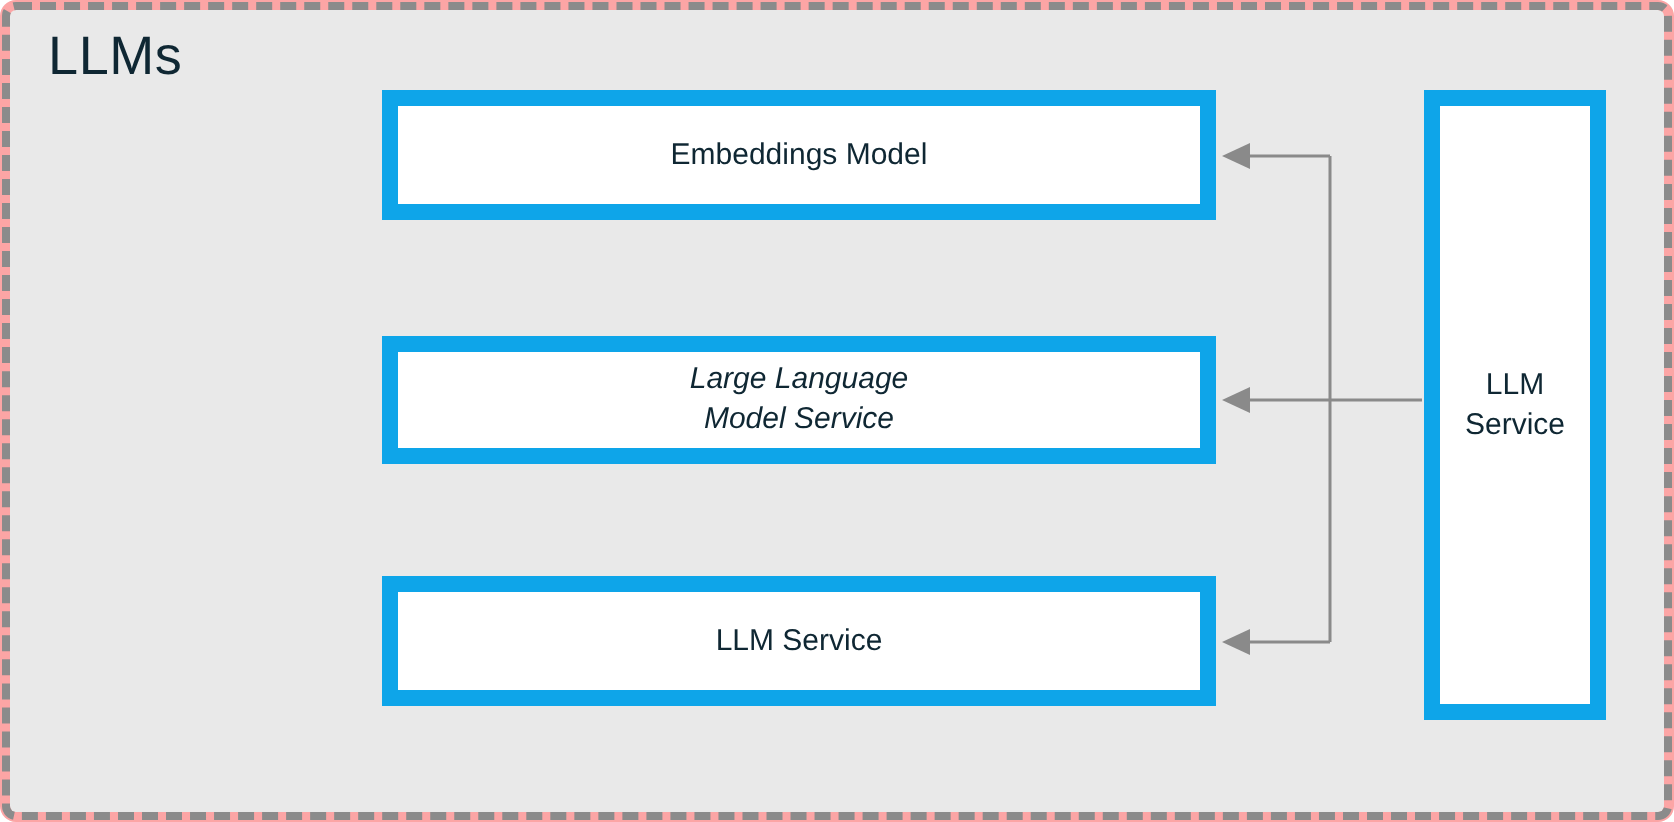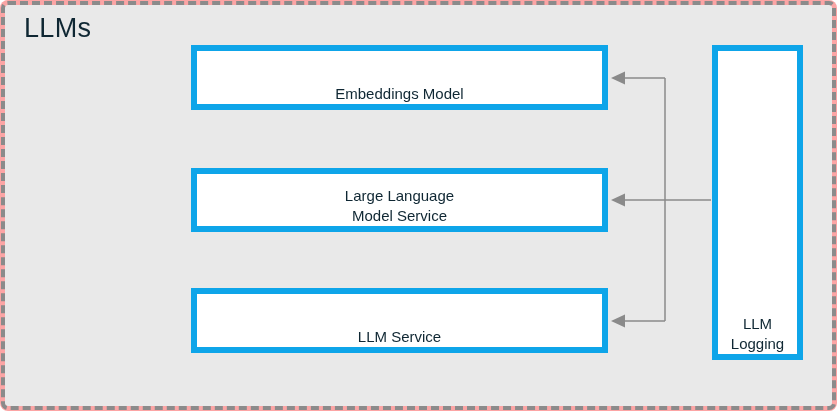--- a/index.html
+++ b/index.html
@@ -29,32 +29,32 @@
     position: absolute;
     left: 24px; top: 13px;
     font-size: 27px;
     color: #0f2733;
     letter-spacing: 0.3px;
   }
   .node {
     position: absolute;
     box-sizing: border-box;
     background: #ffffff;
-    border: 6px solid #0ea5e9;
+    border: 8px solid #0ea5e9;
     display: flex;
-    align-items: flex-end;
+    align-items: center;
     justify-content: center;
     text-align: center;
     color: #0f2733;
     font-size: 15px;
     line-height: 20px;
   }
   .node-label { white-space: pre-line; }
   .node-embeddings { left: 191px; top: 45px;  width: 417px; height: 65px; }
-  .node-service    { left: 191px; top: 168px; width: 417px; height: 64px; }
+  .node-service    { left: 191px; top: 168px; width: 417px; height: 64px; font-style: italic; }
   .node-logging    { left: 191px; top: 288px; width: 417px; height: 65px; }
   .node-gateway    { left: 712px; top: 45px;  width: 91px;  height: 315px; }
   .connectors {
     position: absolute; inset: 0;
     pointer-events: none;
   }
   .edge { stroke: #8a8a8a; stroke-width: 1.5; fill: none; }
   .arrowhead { fill: #8a8a8a; stroke: none; }
 </style>
 </head>
@@ -89,17 +89,17 @@
       <span class="node-label">Large Language
 Model Service</span>
     </div>
 
     <div class="node node-logging">
       <span class="node-label">LLM Service</span>
     </div>
 
     <div class="node node-gateway">
       <span class="node-label">LLM
-Logging</span>
+Service</span>
     </div>
 
   </div>
 </div>
 
 </body></html>

